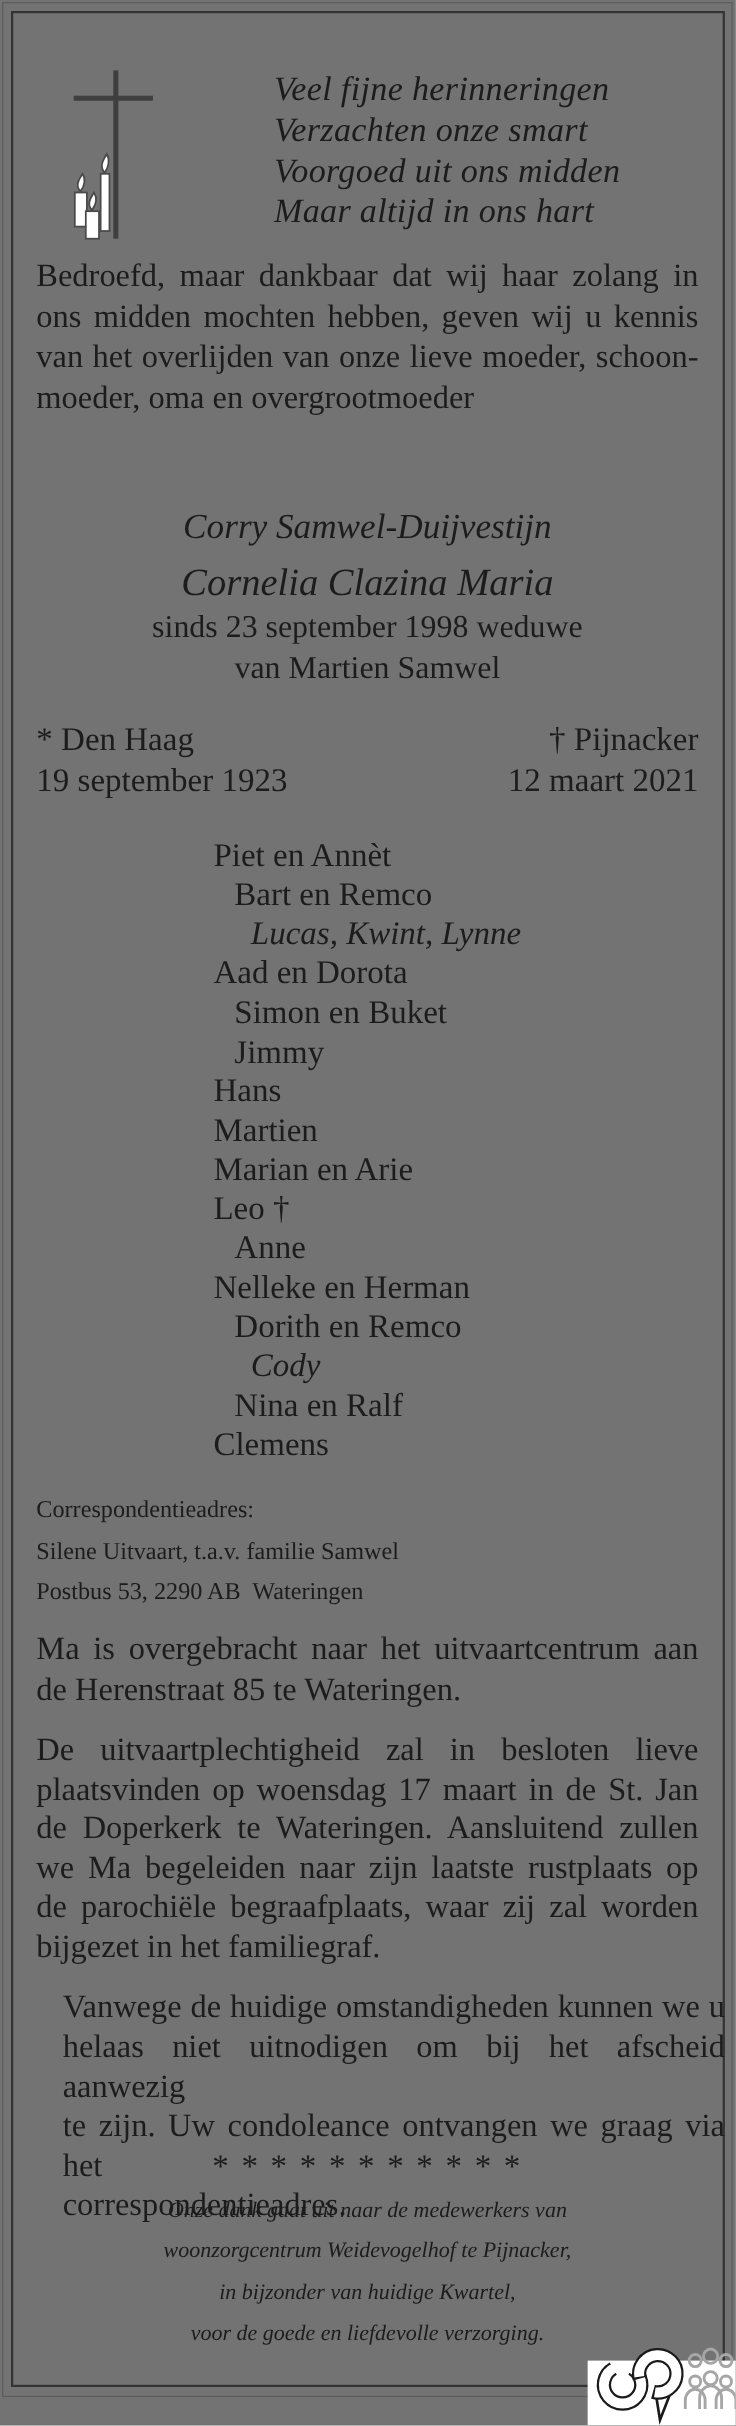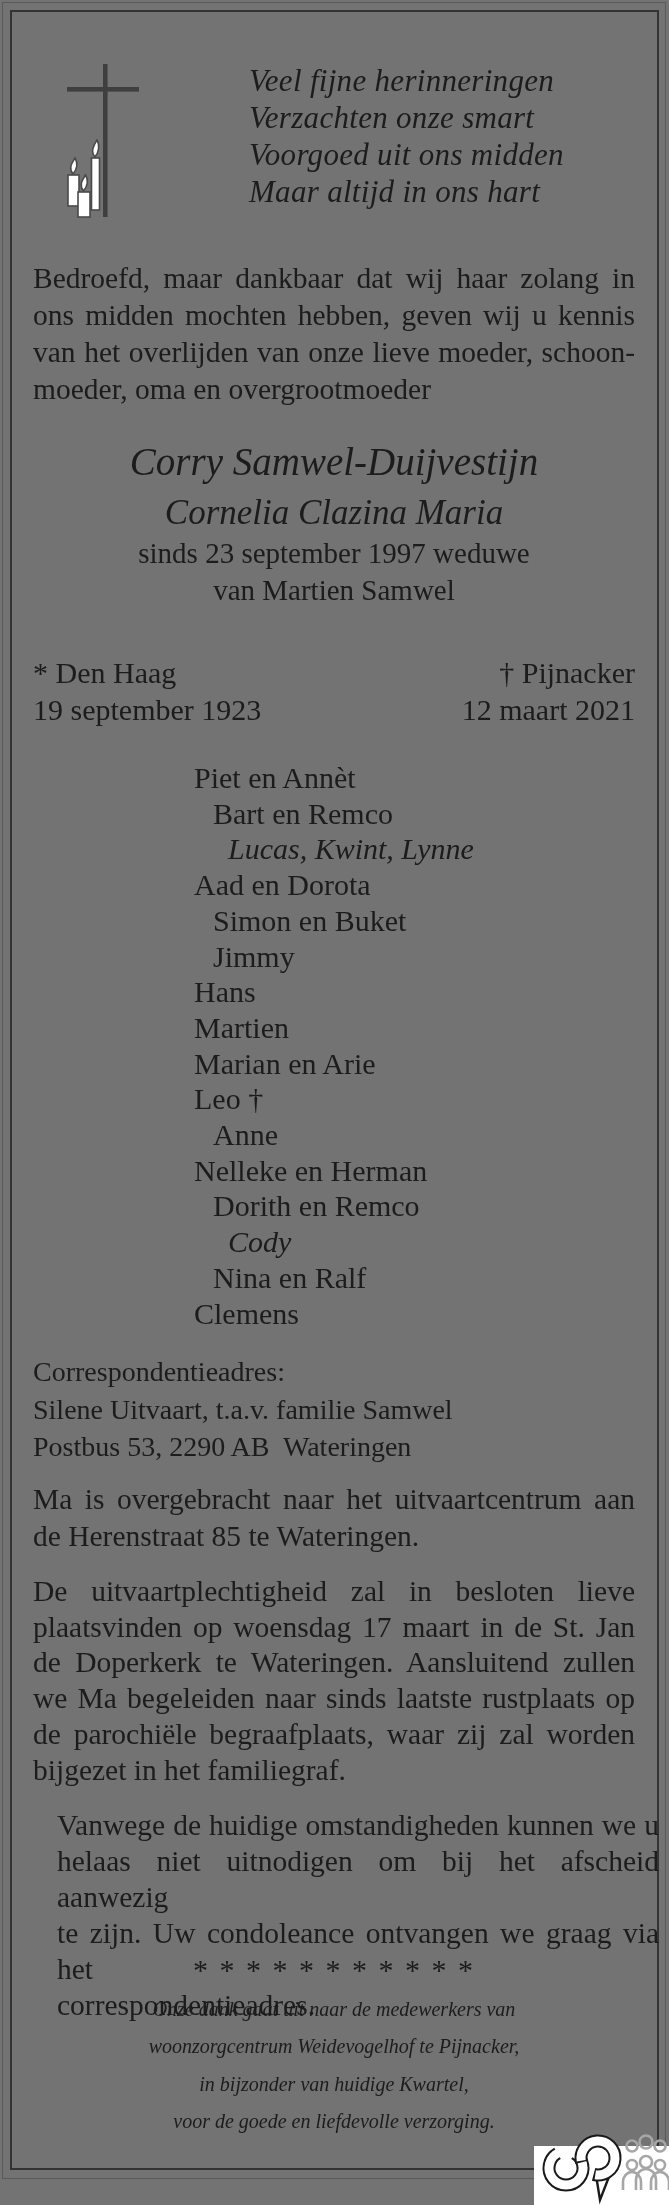--- a/index.html
+++ b/index.html
@@ -9,37 +9,37 @@
     margin:0 auto;
   }
   .abs{position:absolute;}
   .frame-outer{left:2px;top:2px;width:662px;height:2175px;border:1px solid #5a5a5a;}
   .frame-inner{left:10px;top:10px;width:645px;height:2156px;border:2px solid #333333;}
 
   .artwork{left:55px;top:58px;width:95px;height:162px;}
 
   .poem{left:249px;top:62px;font-style:italic;font-size:31px;line-height:37px;letter-spacing:.3px;}
 
-  .intro{left:33px;top:260px;width:602px;font-size:29.5px;line-height:37px;}
+  .intro{left:33px;top:233px;width:602px;font-size:29.5px;line-height:37px;}
   .j{text-align:justify;text-align-last:justify;}
   .jl{text-align-last:left;}
 
   .namehead{left:33px;top:433px;width:602px;text-align:center;}
-  .name-main{font-style:italic;font-size:39px;line-height:57px;}
+  .name-main{font-style:italic;font-size:32px;line-height:57px;margin-top:17px;}
   .name-given{font-style:italic;font-size:35px;line-height:45px;}
   .widow{font-size:29px;line-height:37px;}
 
   .dates{left:33px;top:654px;width:602px;display:flex;justify-content:space-between;font-size:30px;line-height:37px;}
   .dates .rightcol{text-align:right;}
 
   .family{left:194px;top:760px;font-size:30px;line-height:35.7px;}
   .lvl2{padding-left:19px;}
   .lvl3{padding-left:34px;font-style:italic;}
 
-  .corr{left:33px;top:1353px;font-size:28px;line-height:37.6px;}
+  .corr{left:33px;top:1353px;font-size:22px;line-height:37.6px;}
 
   .p-transfer{left:33px;top:1481px;width:602px;font-size:29.5px;line-height:37px;}
   .p-service{left:33px;top:1574px;width:602px;font-size:29.5px;line-height:35.7px;}
   .p-cond{left:33px;top:1807px;width:602px;font-size:29.5px;line-height:36px;margin-left:24px;}
 
   .stars{left:33px;top:1953px;width:602px;text-align:center;font-size:30px;letter-spacing:2px;}
 
   .thanks{left:33px;top:1991px;width:602px;text-align:center;font-style:italic;font-size:20px;line-height:37.3px;}
 
   .logo{left:534px;top:2126px;width:135px;height:79px;z-index:5;}
@@ -76,21 +76,21 @@
   <div class="abs intro">
     <div class="j">Bedroefd, maar dankbaar dat wij haar zolang in</div>
     <div class="j">ons midden mochten hebben, geven wij u kennis</div>
     <div class="j">van het overlijden van onze lieve moeder, schoon-</div>
     <div class="j jl">moeder, oma en overgrootmoeder</div>
   </div>
 
   <div class="abs namehead">
     <div class="name-main">Corry Samwel-Duijvestijn</div>
     <div class="name-given">Cornelia Clazina Maria</div>
-    <div class="widow">sinds 23 september 1997 weduwe</div>
+    <div class="widow">sinds 23 september 1998 weduwe</div>
     <div class="widow">van Martien Samwel</div>
   </div>
 
   <div class="abs dates">
     <div class="leftcol">
       <div>
         <span>*</span>
         <span>Den Haag</span>
       </div>
       <div>19 september 1923</div>
@@ -131,21 +131,21 @@
 
   <div class="abs p-transfer">
     <div class="j">Ma is overgebracht naar het uitvaartcentrum aan</div>
     <div class="j jl">de Herenstraat 85 te Wateringen.</div>
   </div>
 
   <div class="abs p-service">
     <div class="j">De uitvaartplechtigheid zal in besloten lieve</div>
     <div class="j">plaatsvinden op woensdag 17 maart in de St. Jan</div>
     <div class="j">de Doperkerk te Wateringen. Aansluitend zullen</div>
-    <div class="j">we Ma begeleiden naar sinds laatste rustplaats op</div>
+    <div class="j">we Ma begeleiden naar zijn laatste rustplaats op</div>
     <div class="j">de parochiële begraafplaats, waar zij zal worden</div>
     <div class="j jl">bijgezet in het familiegraf.</div>
   </div>
 
   <div class="abs p-cond">
     <div class="j">Vanwege de huidige omstandigheden kunnen we u</div>
     <div class="j">helaas niet uitnodigen om bij het afscheid aanwezig</div>
     <div class="j">te zijn. Uw condoleance ontvangen we graag via het</div>
     <div class="j jl">correspondentieadres.</div>
   </div>

